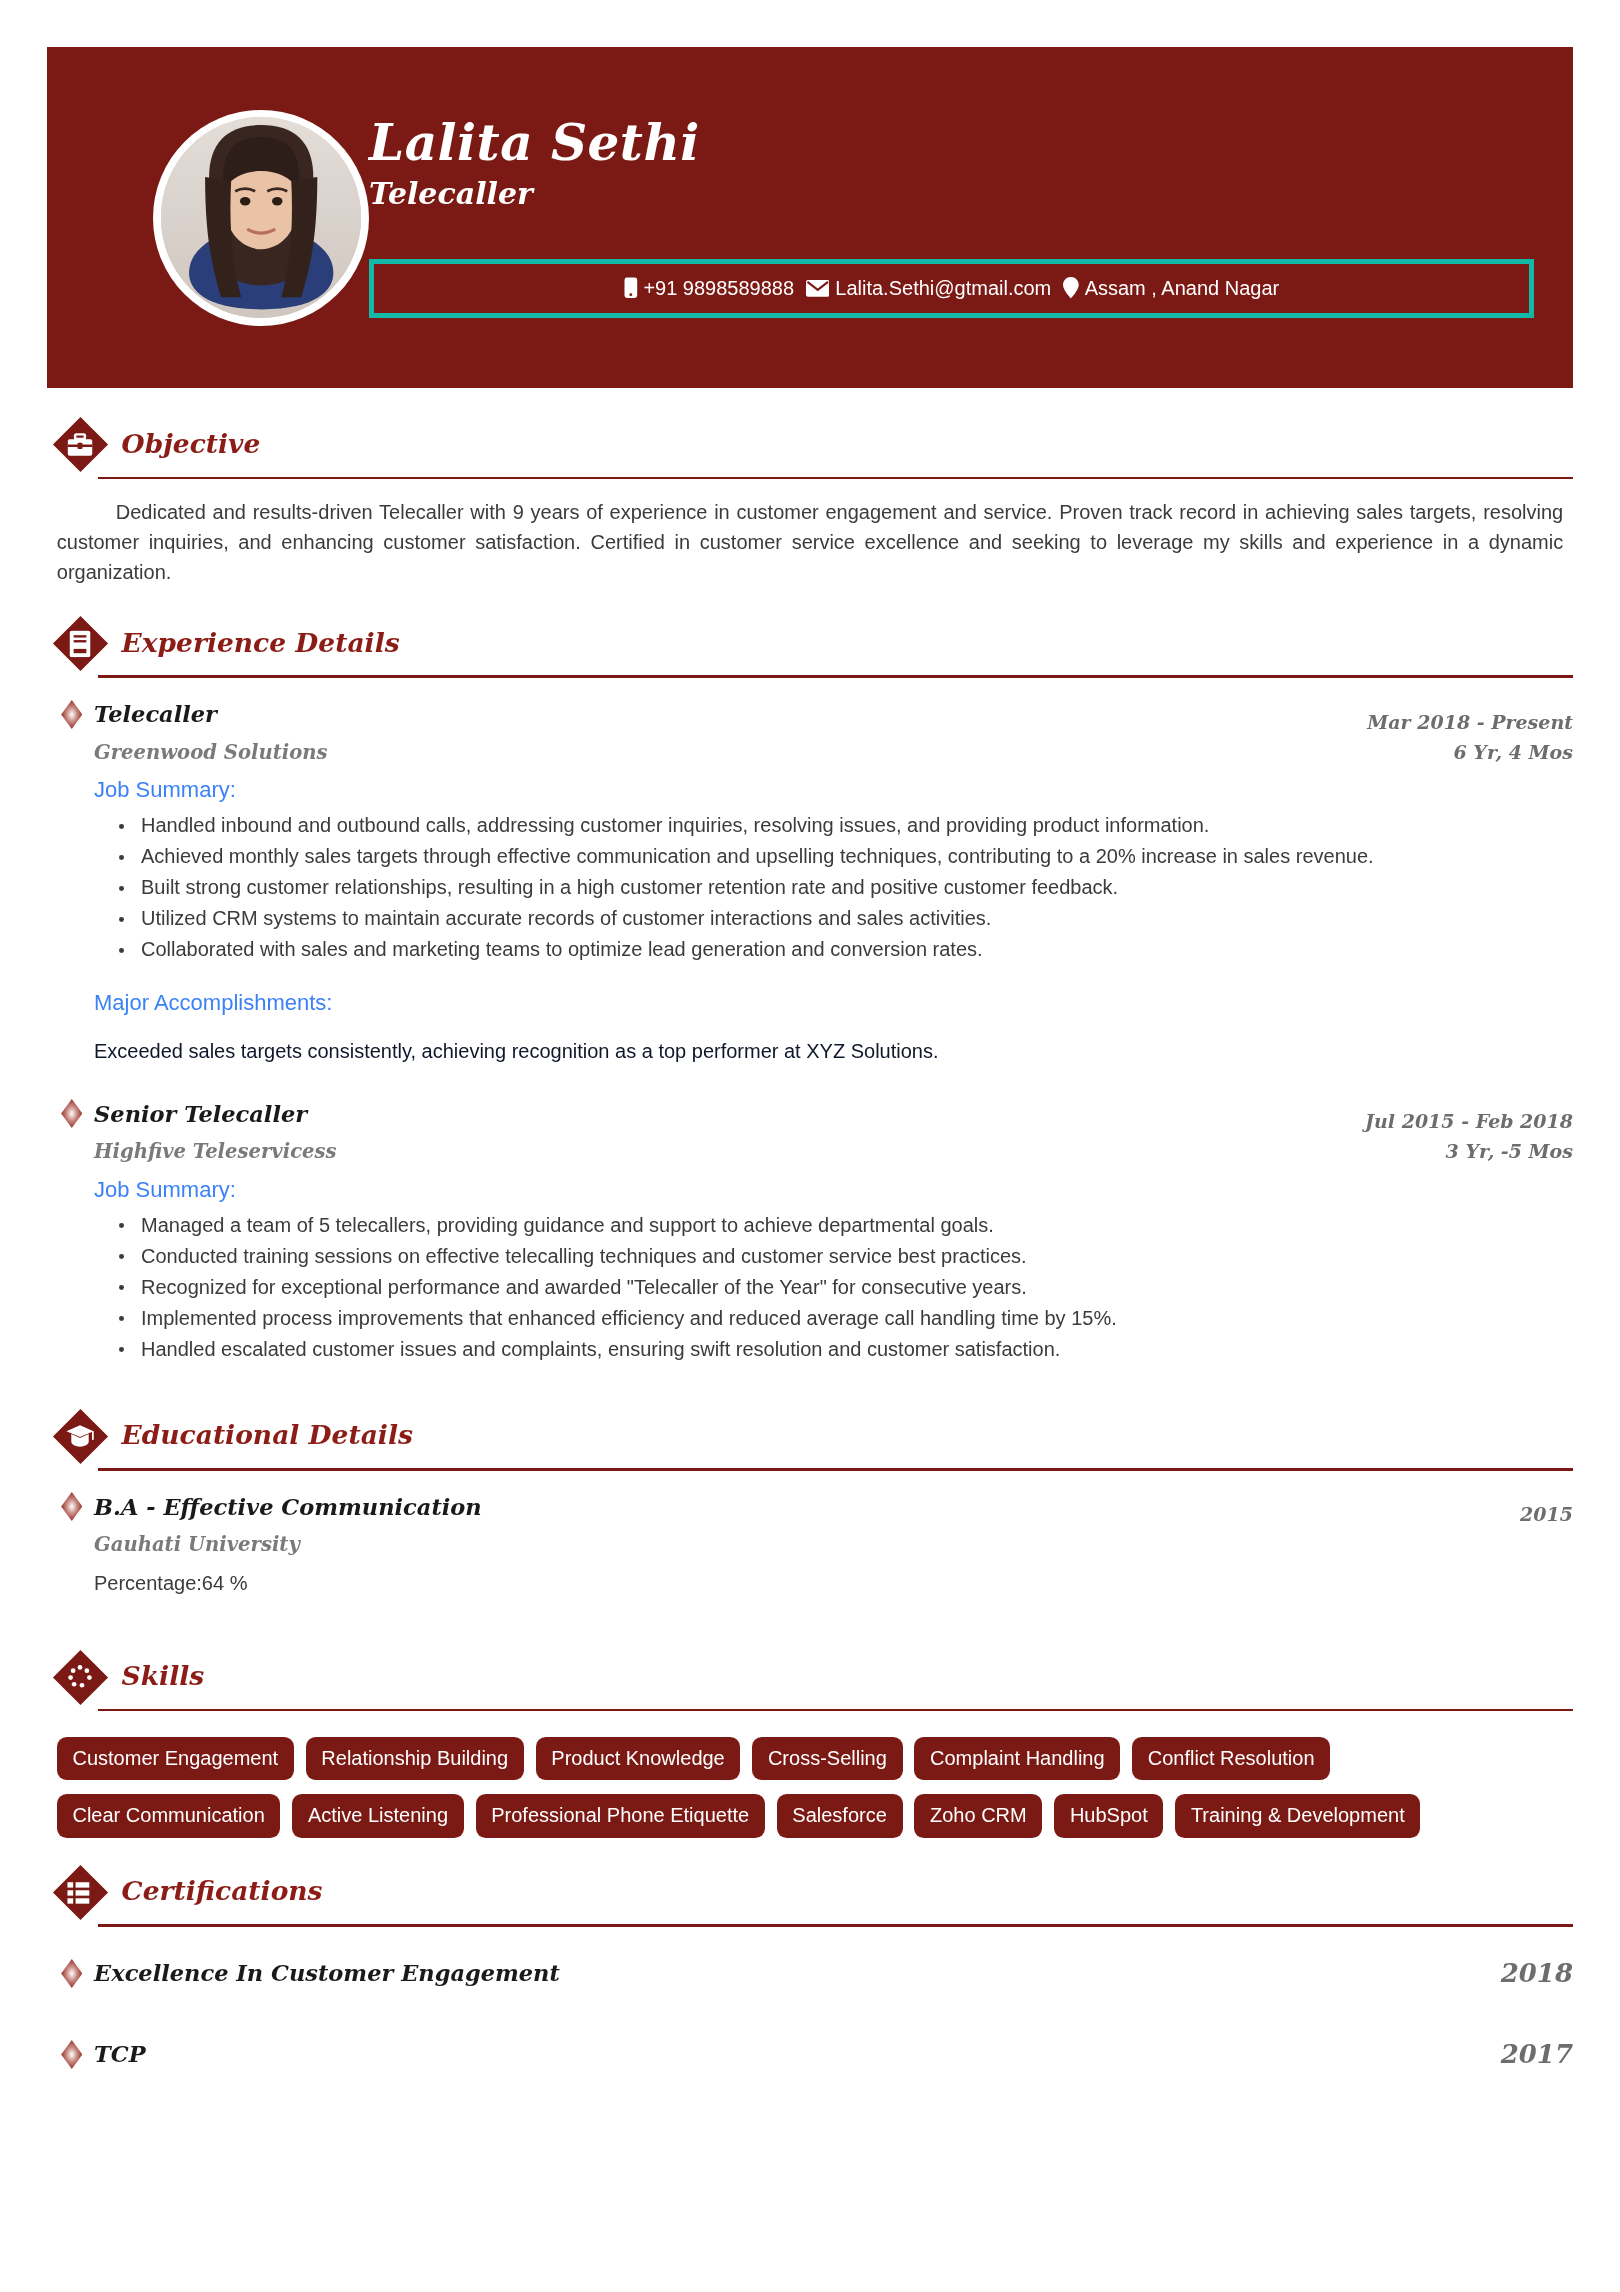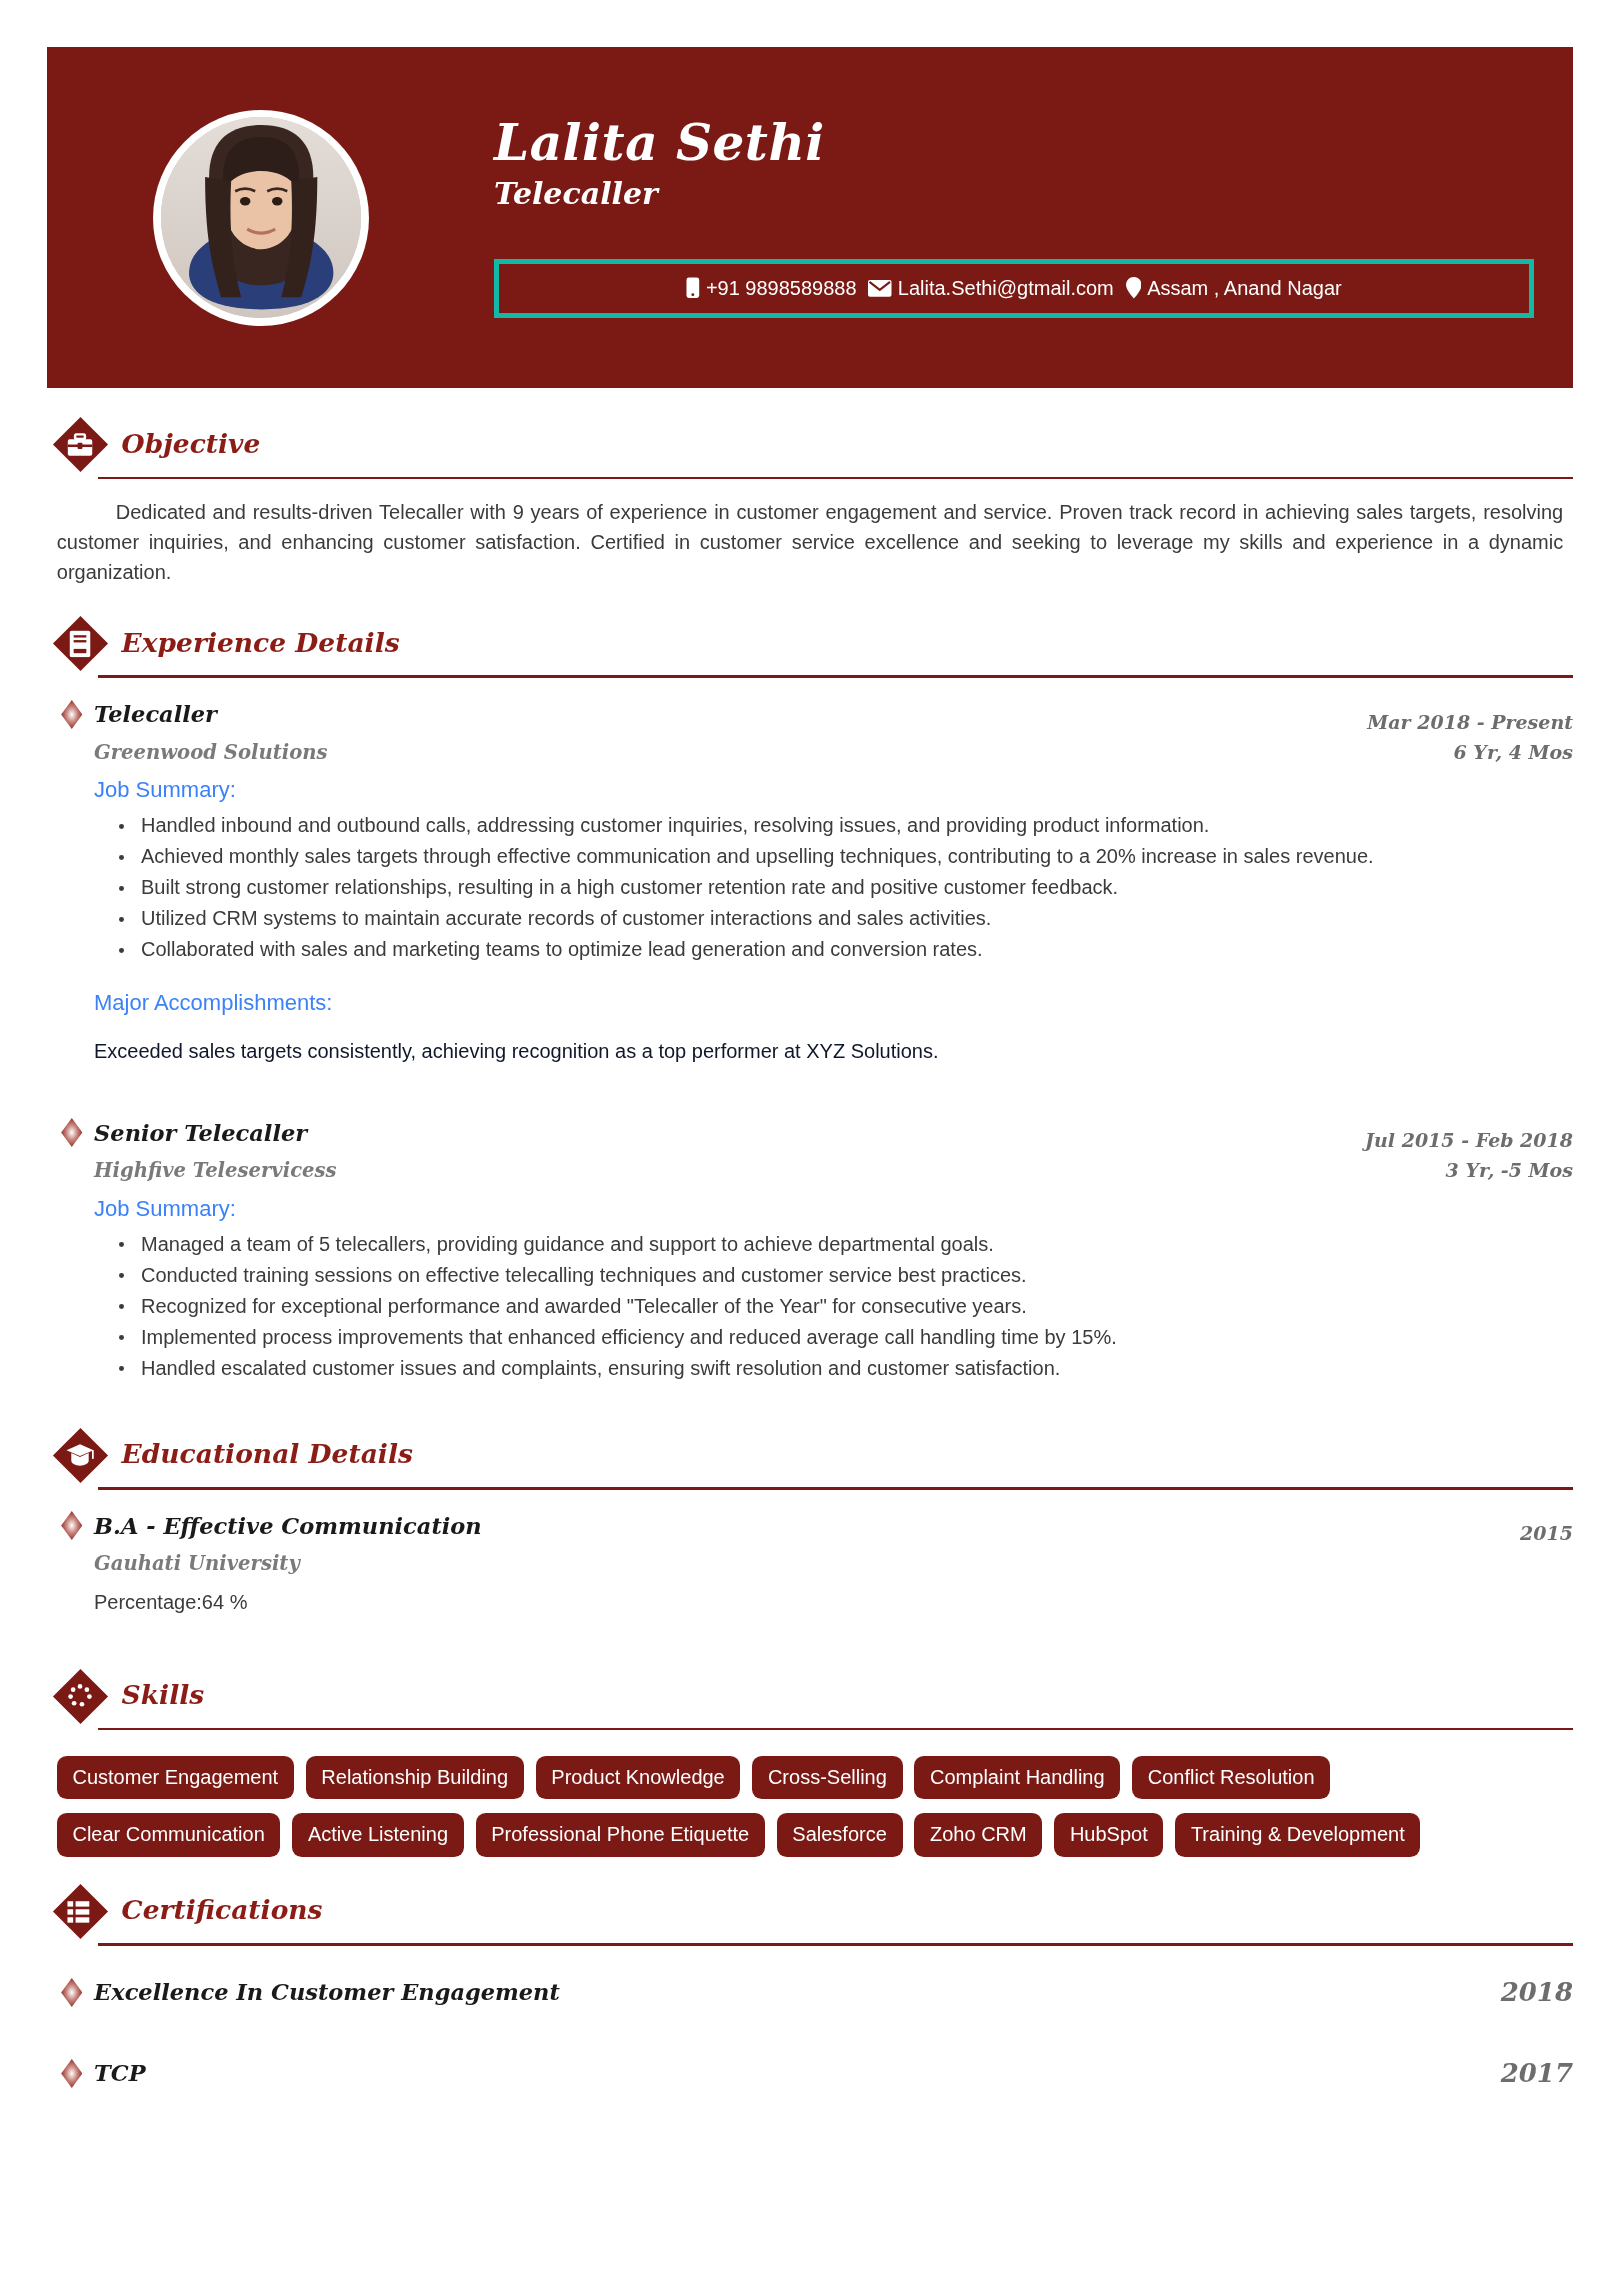--- a/index.html
+++ b/index.html
@@ -49,21 +49,20 @@
   .photo {
     width: 100%;
     height: 100%;
     border-radius: 50%;
     overflow: hidden;
     position: relative;
     background: #cfc8c4;
   }
   .photo svg { display:block; width:100%; height:100%; }
   .head-right {
-    margin-left: 125px;
     flex: 1 1 auto;
     padding-right: 39px;
   }
   .full-name {
     font-family: "DejaVu Serif", serif;
     font-style: italic;
     font-weight: bold;
     font-size: 50px;
     color: #ffffff;
     letter-spacing: 0.5px;
@@ -420,21 +419,21 @@
           <li>Handled inbound and outbound calls, addressing customer inquiries, resolving issues, and providing product information.</li>
           <li>Achieved monthly sales targets through effective communication and upselling techniques, contributing to a 20% increase in sales revenue.</li>
           <li>Built strong customer relationships, resulting in a high customer retention rate and positive customer feedback.</li>
           <li>Utilized CRM systems to maintain accurate records of customer interactions and sales activities.</li>
           <li>Collaborated with sales and marketing teams to optimize lead generation and conversion rates.</li>
         </ul>
         <div class="sub-label" style="margin-top:25.5px">Major Accomplishments:</div>
         <div class="plain-para">Exceeded sales targets consistently, achieving recognition as a top performer at XYZ Solutions.</div>
       </div>
 
-      <div class="entry" style="margin-top:52px">
+      <div class="entry" style="margin-top:33px">
         <div class="entry-row">
           <div class="entry-left">
             <svg class="mini-dia" viewBox="0 0 22 30" aria-hidden="true">
               <path d="M11 0 L22 15 L11 30 L0 15 Z" fill="url(#md1)"></path>
             </svg>
             <span class="entry-title">Senior Telecaller</span>
           </div>
           <span class="entry-date">Jul 2015 - Feb 2018</span>
         </div>
         <div class="entry-sub-row">

